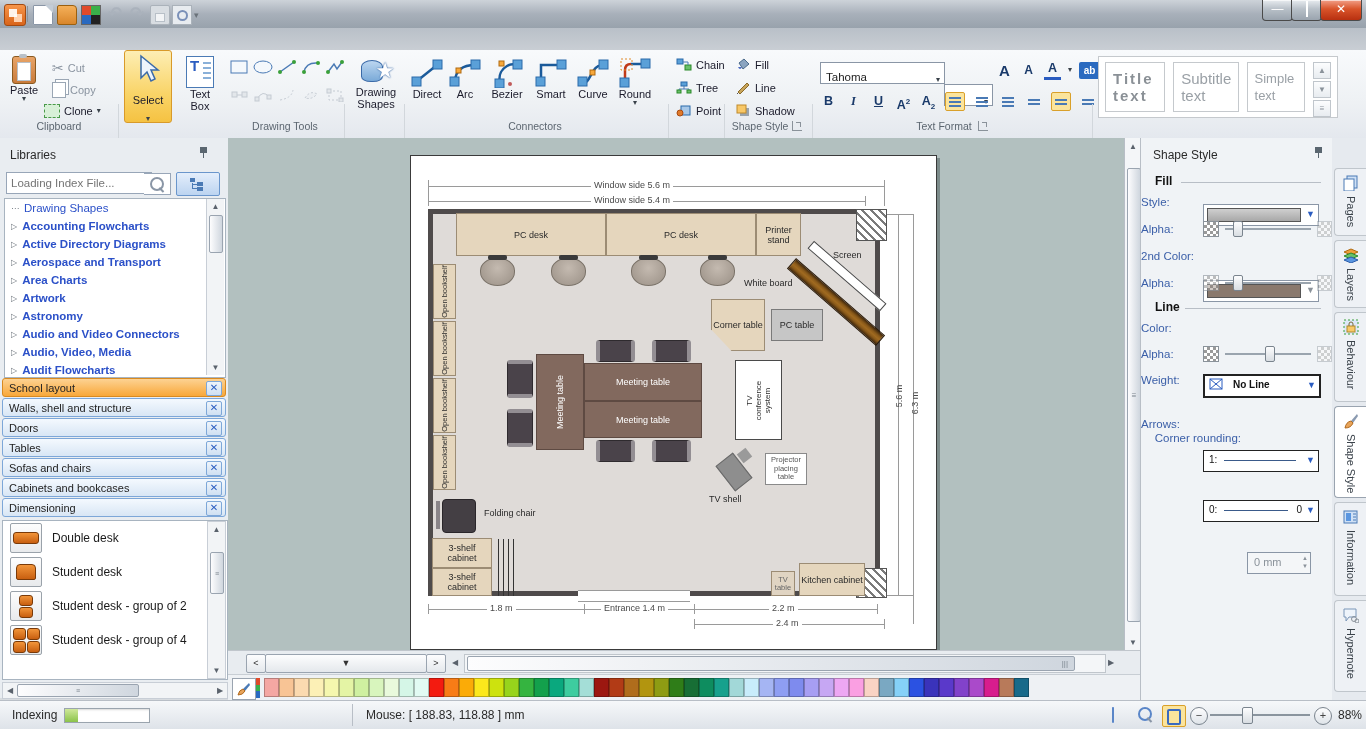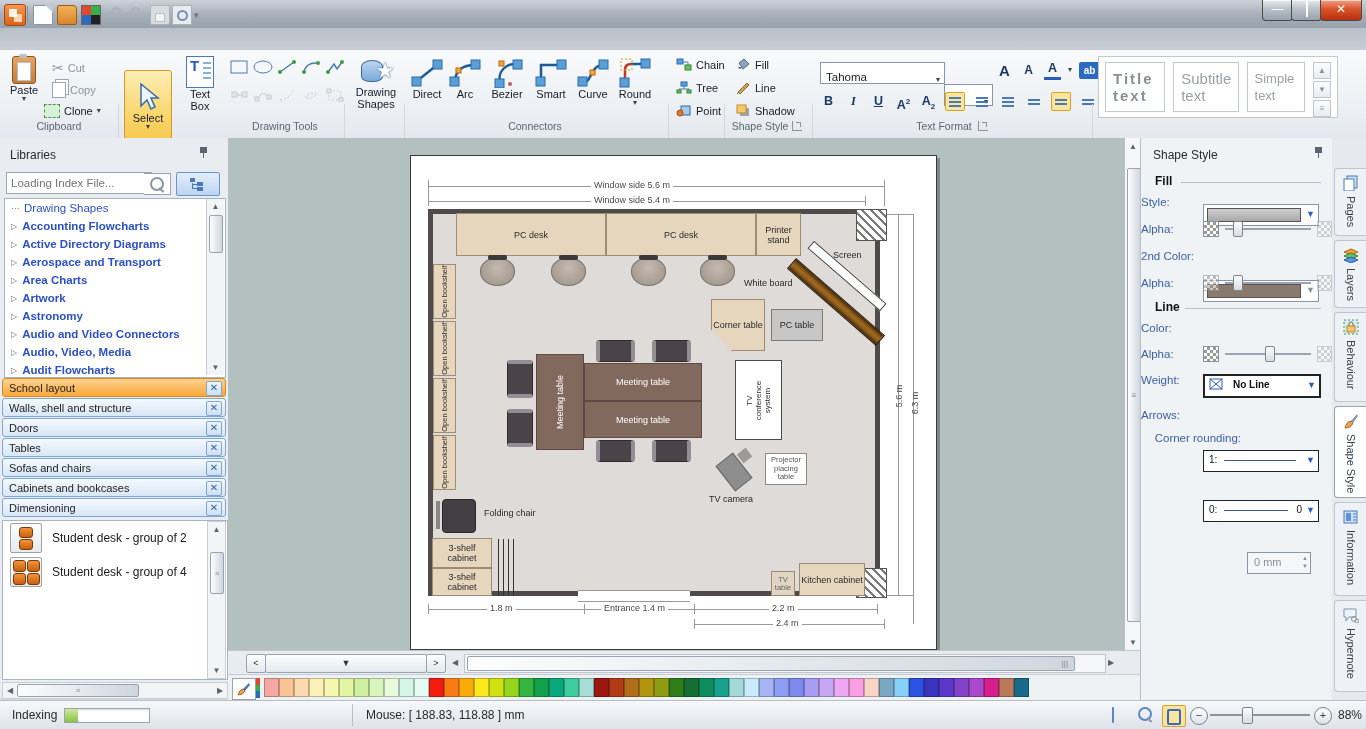--- a/index.html
+++ b/index.html
@@ -225,21 +225,21 @@
       <span>Copy</span>
     </div>
   <div class="abs smallrow" style="left:44px;top:54px">
       <span class="clone-ic"></span>
       <span>Clone</span>
       <span class="dd">▾</span>
     </div>
   <div class="abs glabel" style="left:0;top:70px;width:118px">Clipboard</div>
   <div class="abs rsep" style="left:118px"></div>
 
-  <div class="abs bigbtn select-btn" style="left:124px;top:20px;width:46px;height:68px;justify-content:flex-start;padding-top:11px">
+  <div class="abs bigbtn select-btn" style="left:124px;top:0;width:46px;height:68px;justify-content:space-between;padding-top:3px">
     <svg class="cursor-svg" width="26" height="30" viewBox="0 0 26 30">
         <polygon points="6,2 6,24 12,18 16,27 20,25 16,16 23,16" fill="#eef4fb" stroke="#3a6aa8" stroke-width="1.5"></polygon>
       </svg>
     <span>Select</span>
       <span class="dd">▾</span>
   </div>
   <div class="abs bigbtn" style="left:178px;top:6px;width:44px">
     <span class="tbox-ic" style="position:relative"></span>
     <span style="width:34px;text-align:center">Text Box</span>
   </div>
@@ -584,20 +584,32 @@
         <span>Cabinets and bookcases</span>
         <span class="x">✕</span>
       </div>
       <div class="secbar" style="position: absolute; top: 120px;">
         <span>Dimensioning</span>
         <span class="x">✕</span>
       </div>
     </div>
   <div class="abs itemsbox">
     <div class="libitem">
+        <span class="tile ctr">
+          <span class="desk" style="width:24px;height:10px"></span>
+        </span>
+        <span>Double desk</span>
+      </div>
+    <div class="libitem">
+        <span class="tile ctr">
+          <span class="desk" style="width:18px;height:14px;border-radius:4px 4px 2px 2px"></span>
+        </span>
+        <span>Student desk</span>
+      </div>
+    <div class="libitem">
         <span class="tile ctr" style="flex-direction:column;display:flex;gap:1px">
           <span class="desk" style="width:12px;height:9px"></span>
           <span class="desk" style="width:12px;height:9px"></span>
         </span>
         <span>Student desk - group of 2</span>
       </div>
     <div class="libitem">
         <span class="tile" style="display:grid;grid-template-columns:13px 13px;gap:1px;justify-content:center;align-content:center">
           <span class="desk" style="height:10px"></span>
           <span class="desk" style="height:10px"></span>
@@ -702,21 +714,21 @@
 
     <div class="abs whitebox ctr" style="left:324px;top:204px;width:47px;height:80px">
         <span class="vtext fp" style="font-size:8px;text-align:center;line-height:9px;white-space:normal;width:72px">TV conference system</span>
       </div>
 
     <div class="abs whitebox fp" style="left:354px;top:297px;width:42px;height:32px;border-color:#8a8a8a;display:flex;align-items:center;justify-content:center;text-align:center;white-space:normal;font-size:7.5px;line-height:8.5px;color:#555">
         <span>Projector placing table</span>
       </div>
     <div class="abs" style="left:312px;top:300px;width:20px;height:30px;background:#8e8e8e;border:1px solid #6a6a6a;transform:rotate(-38deg)"></div>
     <div class="abs" style="left:328px;top:294px;width:11px;height:11px;background:#9a9a9a;transform:rotate(-38deg)"></div>
-    <div class="abs fp" style="left:298px;top:338px">TV camera</div>
+    <div class="abs fp" style="left:298px;top:338px">TV shell</div>
 
     <div class="abs" style="left:31px;top:343px;width:32px;height:32px;background:#443f44;border:1px solid #2a262a;border-radius:4px"></div>
     <div class="abs" style="left:25px;top:345px;width:4px;height:28px;background:#8a8589"></div>
     <div class="abs fp" style="left:73px;top:352px">Folding chair</div>
 
     <div class="abs tan fp" style="left:21px;top:382px;width:60px;height:30px;display:flex;align-items:center;justify-content:center;text-align:center;white-space:normal;line-height:10px">
         <span>3-shelf cabinet</span>
       </div>
     <div class="abs tan fp" style="left:21px;top:412px;width:60px;height:28px;display:flex;align-items:center;justify-content:center;text-align:center;white-space:normal;line-height:10px">
         <span>3-shelf cabinet</span>
@@ -816,21 +828,21 @@
   <div class="abs slider-handle" style="left:124px;top:208px"></div>
   <div class="abs checker" style="left:176px;top:208px;width:13px;height:14px;opacity:.4"></div>
 
   <div class="abs rp-lbl" style="left:0px;top:236px;width:58px">Weight:</div>
   <div class="abs rp-combo" style="left:62px;top:232px;width:114px;height:20px;border-color:#222">
     <span style="position:absolute;left:5px;top:3px;font-size:10px;color:#111">1:</span>
     <div style="position:absolute;left:20px;top:9px;width:72px;height:1px;background:#3a5a8a"></div>
     <span class="rp-dd">▼</span>
   </div>
 
-  <div class="abs rp-lbl" style="left:0px;top:271px;width:58px">Arrows:</div>
+  <div class="abs rp-lbl" style="left:0px;top:280px;width:58px">Arrows:</div>
   <div class="abs rp-combo" style="left:62px;top:260px;width:114px;height:20px;border-color:#222">
     <span style="position:absolute;left:5px;top:3px;font-size:10px;color:#111">0:</span>
     <div style="position:absolute;left:20px;top:9px;width:64px;height:1px;background:#3a5a8a"></div>
     <span style="position:absolute;right:16px;top:3px;font-size:10px;color:#111">0</span>
     <span class="rp-dd">▼</span>
   </div>
 
   <div class="abs rp-lbl" style="left:0px;top:294px;width:100px;text-align:right">Corner rounding:</div>
   <div class="abs rp-combo" style="left:106px;top:290px;width:62px;height:20px;background:#f4f6f8">
     <span style="position:absolute;left:6px;top:3px;font-size:11px;color:#8a929a">0 mm</span>

